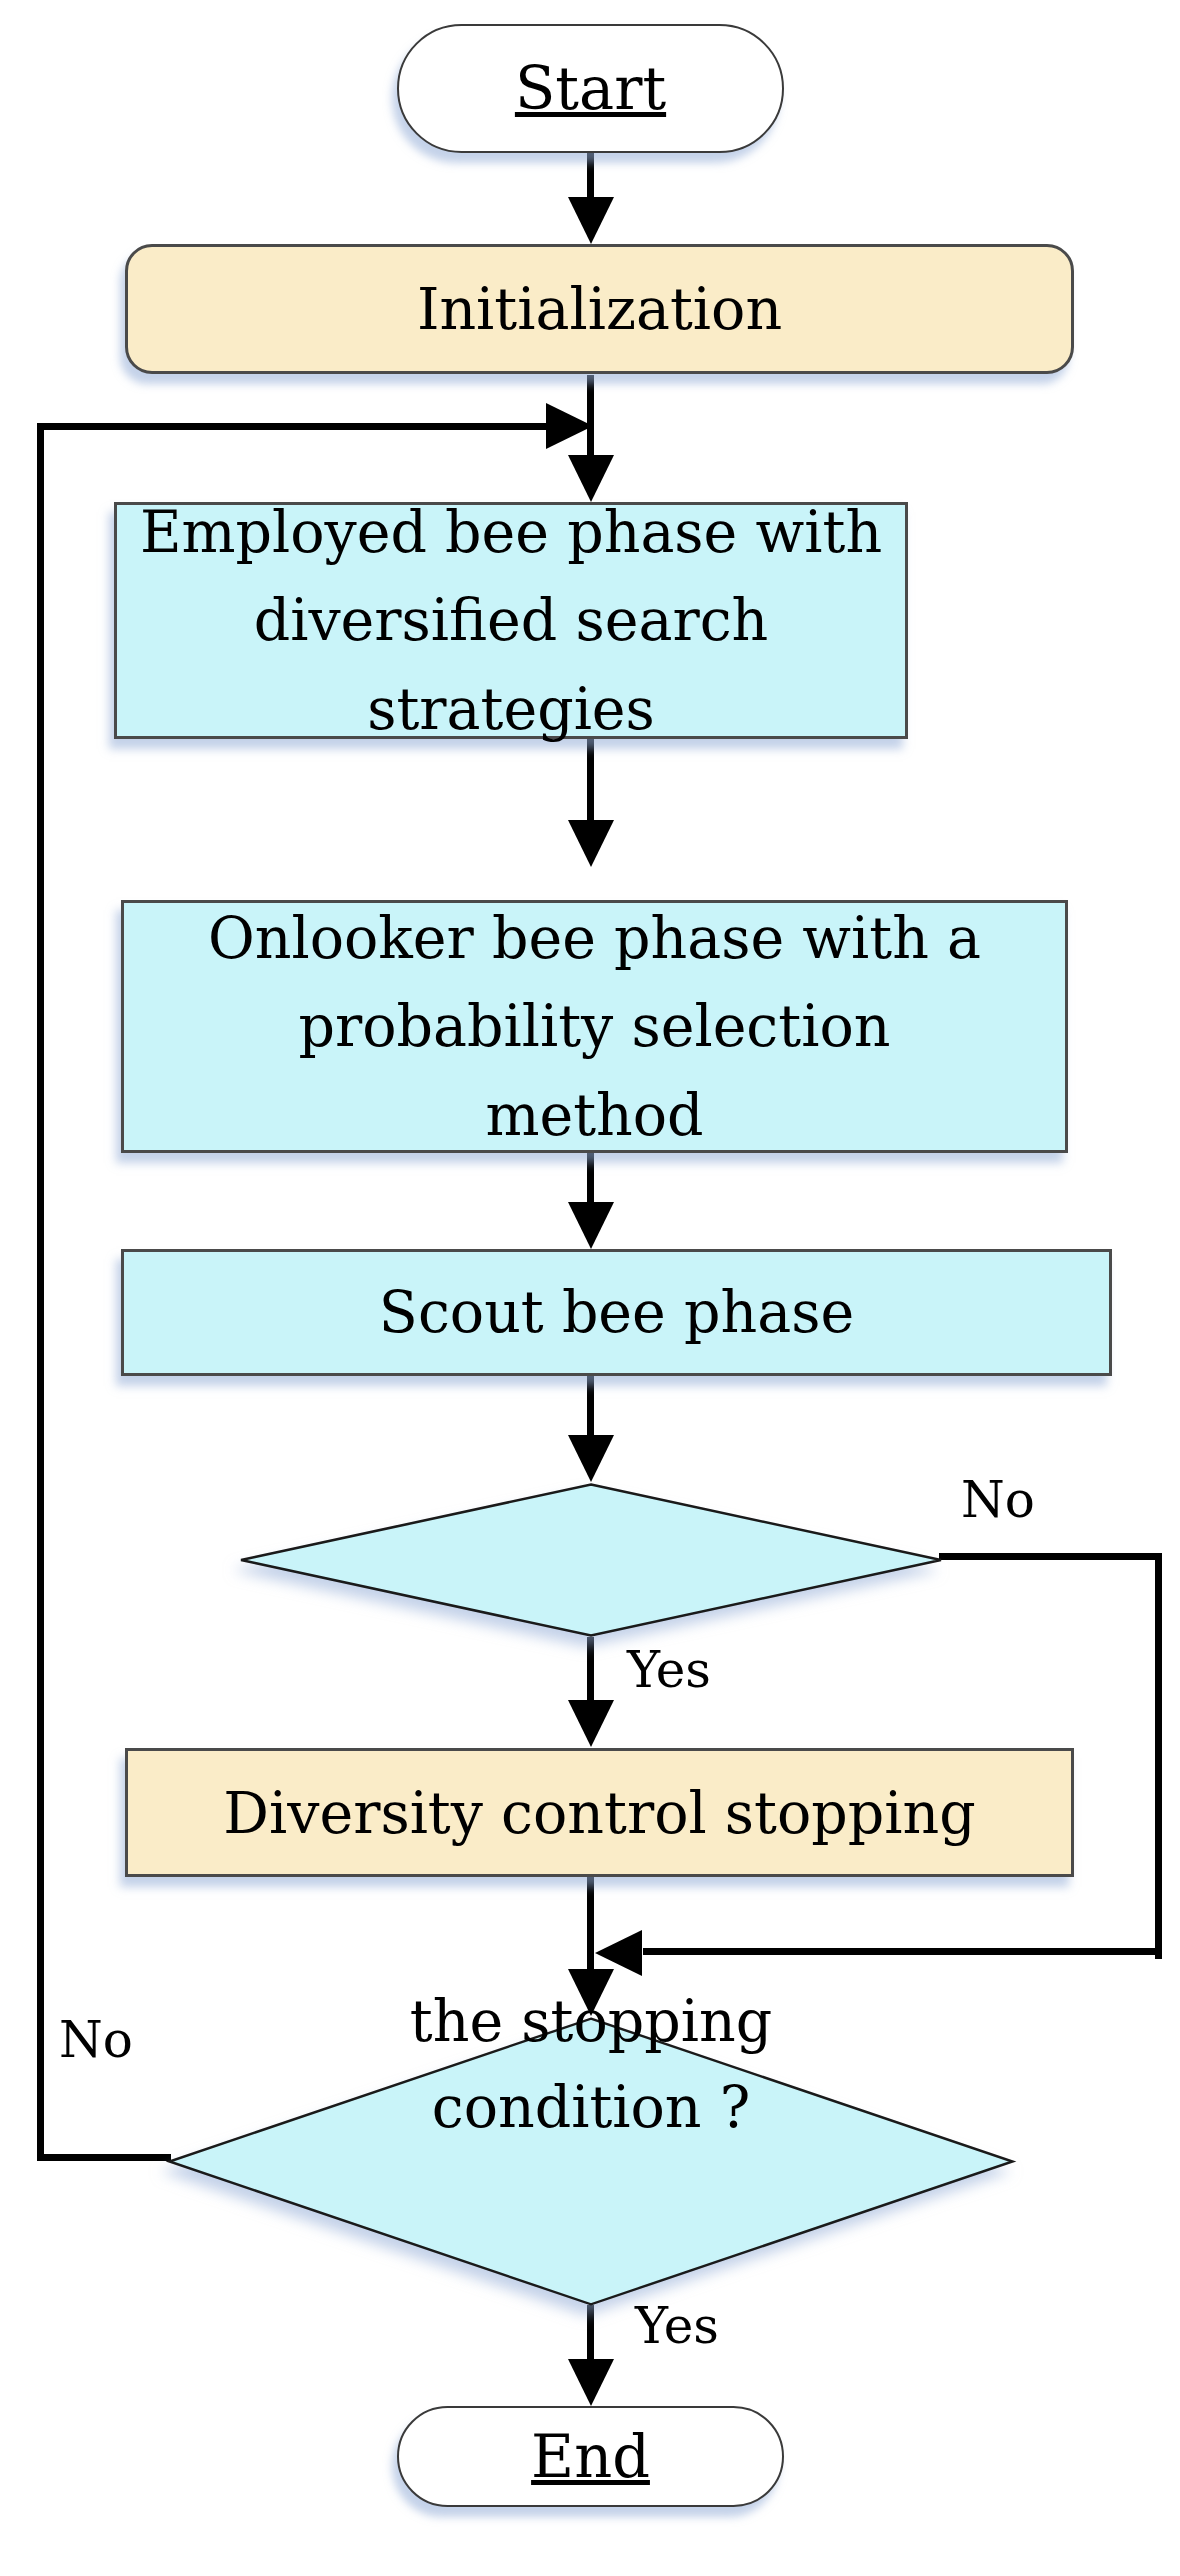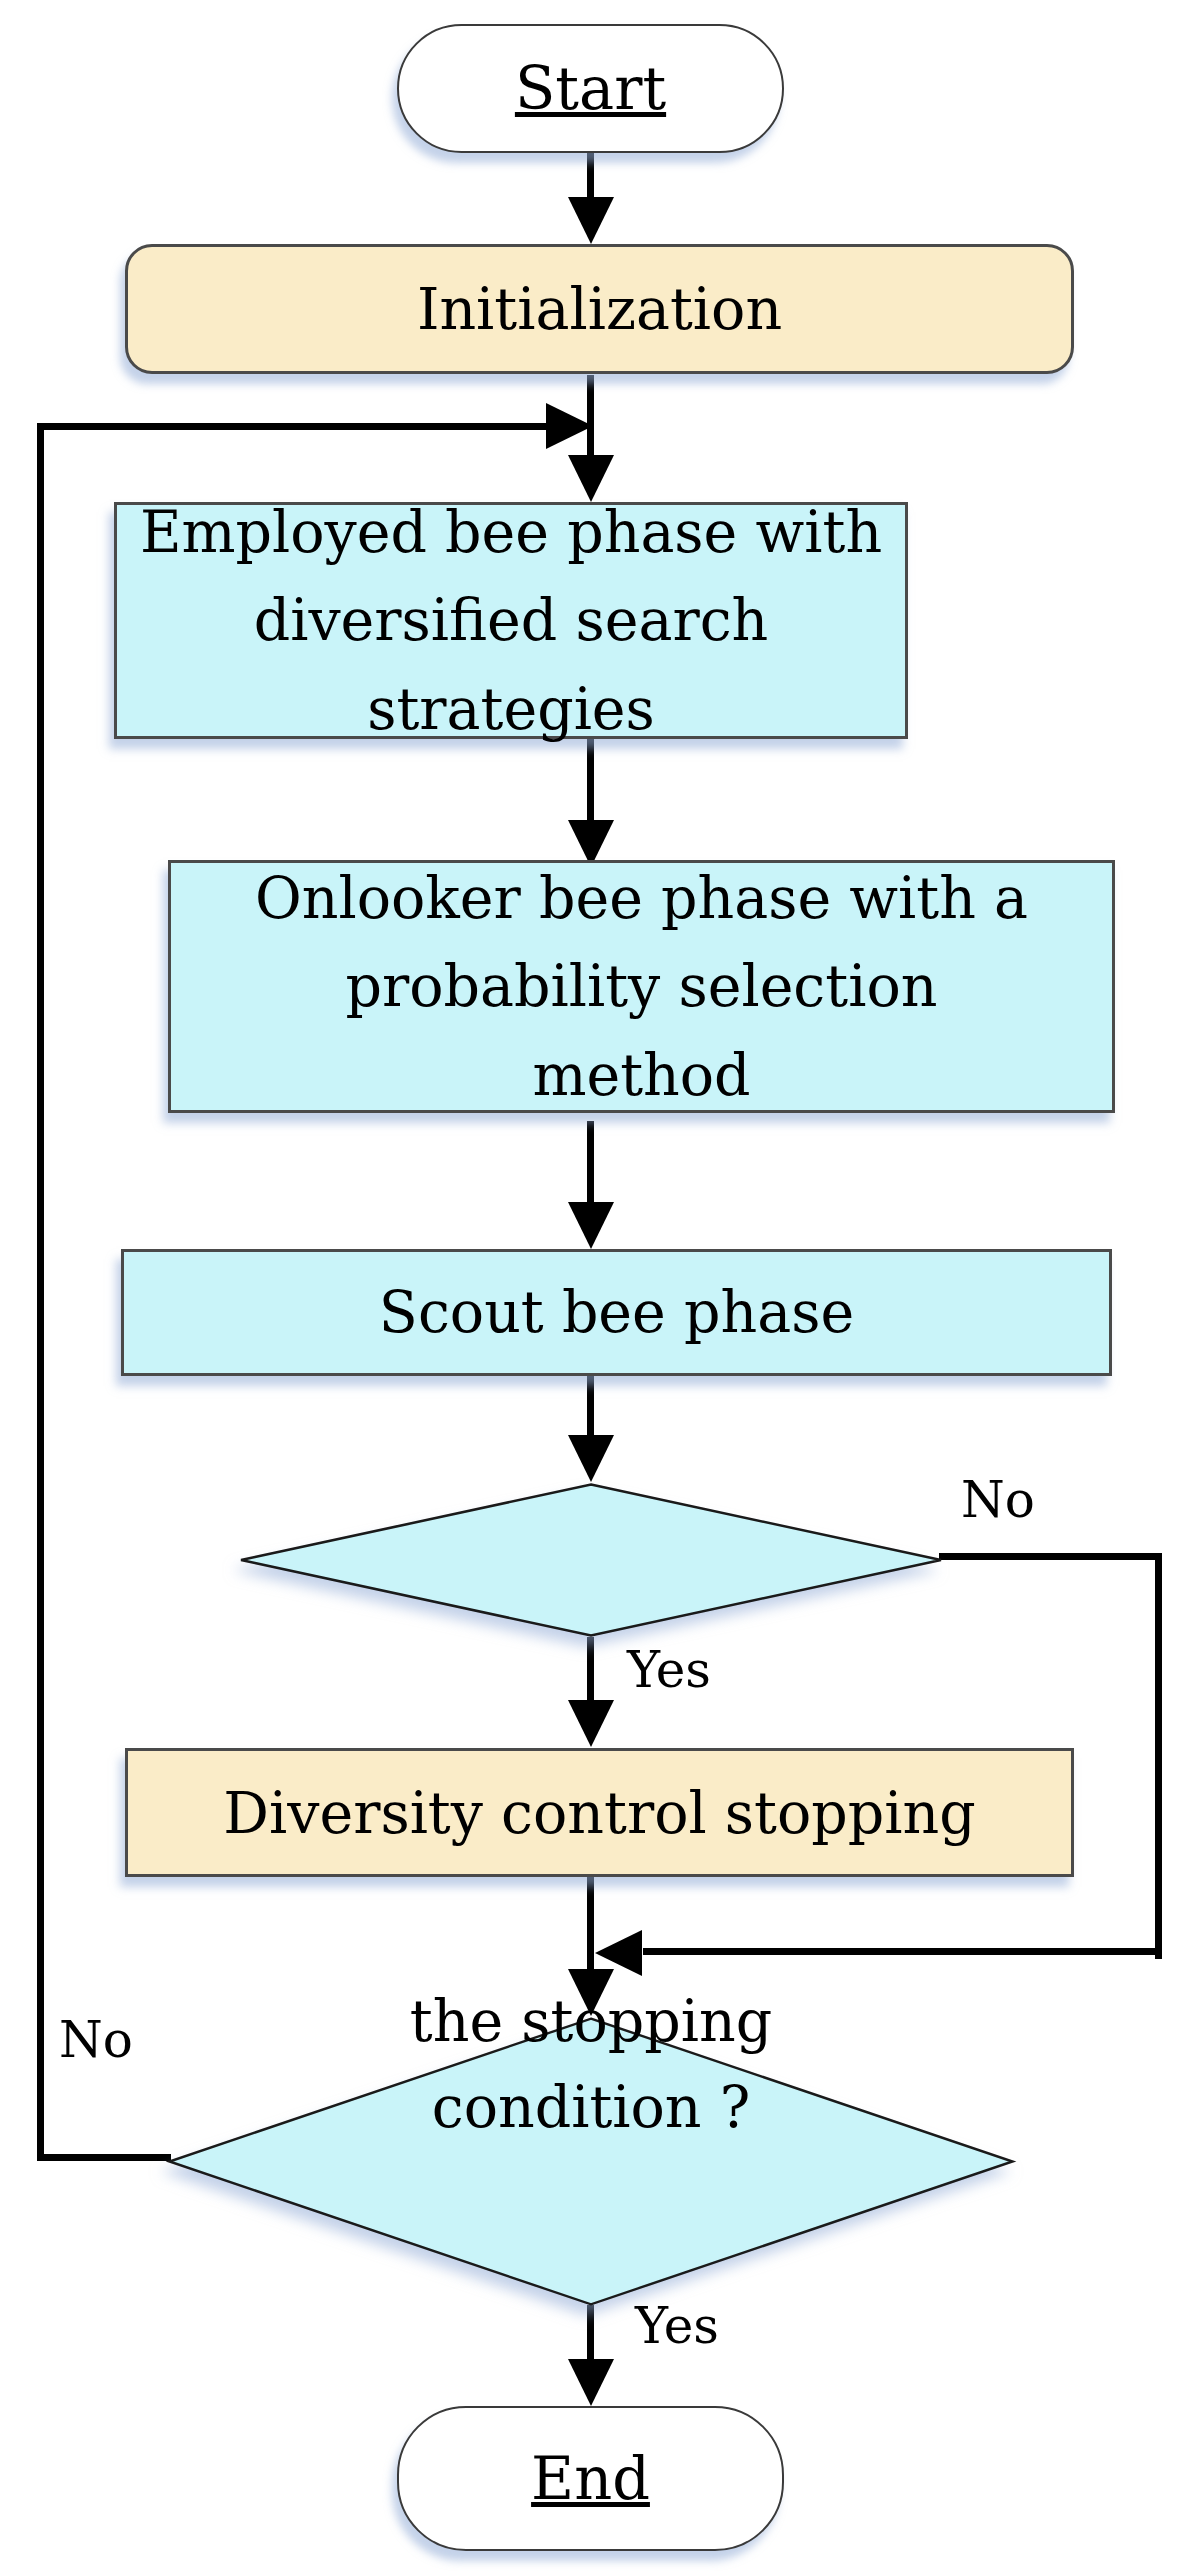--- a/index.html
+++ b/index.html
@@ -113,39 +113,39 @@
   <div class="line" style="left:643px;top:1948px;width:519px;height:7px;"></div>
   <div class="arr arr-left" style="left:595px;top:1930px;"></div>
 
   <div class="node terminator" style="left:397px;top:24px;width:387px;height:129px;"><span>Start</span></div>
 
   <div class="node process" style="left:125px;top:244px;width:949px;height:130px;border-radius:27px;"><span>Initialization</span></div>
 
   <div class="node phase" style="left:114px;top:502px;width:794px;height:237px;text-align:center;"><span>Employed bee phase with
 diversified search strategies</span></div>
 
-  <div class="node phase" style="left:121px;top:860px;width:947px;height:253px;margin-left:47px;"><span>Onlooker bee phase with a
+  <div class="node phase" style="left:121px;top:900px;width:947px;height:253px;"><span>Onlooker bee phase with a
 probability selection
 method</span></div>
 
   <div class="node phase" style="left:121px;top:1249px;width:991px;height:127px;"><span>Scout bee phase</span></div>
 
   <svg class="diamond-svg" style="left:239px;top:1483px;" width="704" height="154" viewBox="0 0 712 156">
     <polygon points="356,1.5 710.5,78 356,154.5 1.5,78" fill="#c9f4f9" stroke="#1a1a1a" stroke-width="2.5"></polygon>
   </svg>
 
   <div class="node process" style="left:125px;top:1748px;width:949px;height:129px;"><span>Diversity control stopping</span></div>
 
   <svg class="diamond-svg" style="left:168px;top:2017px;" width="846" height="289" viewBox="0 0 856 292">
     <polygon points="428,1.5 854.5,146 428,290.5 1.5,146" fill="#c9f4f9" stroke="#1a1a1a" stroke-width="2.5"></polygon>
   </svg>
   <div class="diamond-label" style="left:168px;top:1920px;width:846px;height:289px;"><span>the stopping
 condition ?</span></div>
 
-  <div class="node terminator" style="left:397px;top:2406px;width:387px;height:145px;text-align:center;"><span>End</span></div>
+  <div class="node terminator" style="left:397px;top:2406px;width:387px;height:101px;text-align:center;"><span>End</span></div>
 
   <div class="edge-label" style="left:627px;top:1643px;">Yes</div>
   <div class="edge-label" style="left:961px;top:1473px;">No</div>
   <div class="edge-label" style="left:59px;top:2013px;">No</div>
   <div class="edge-label" style="left:635px;top:2299px;">Yes</div>
 
 </div>
 
 
 </body></html>

